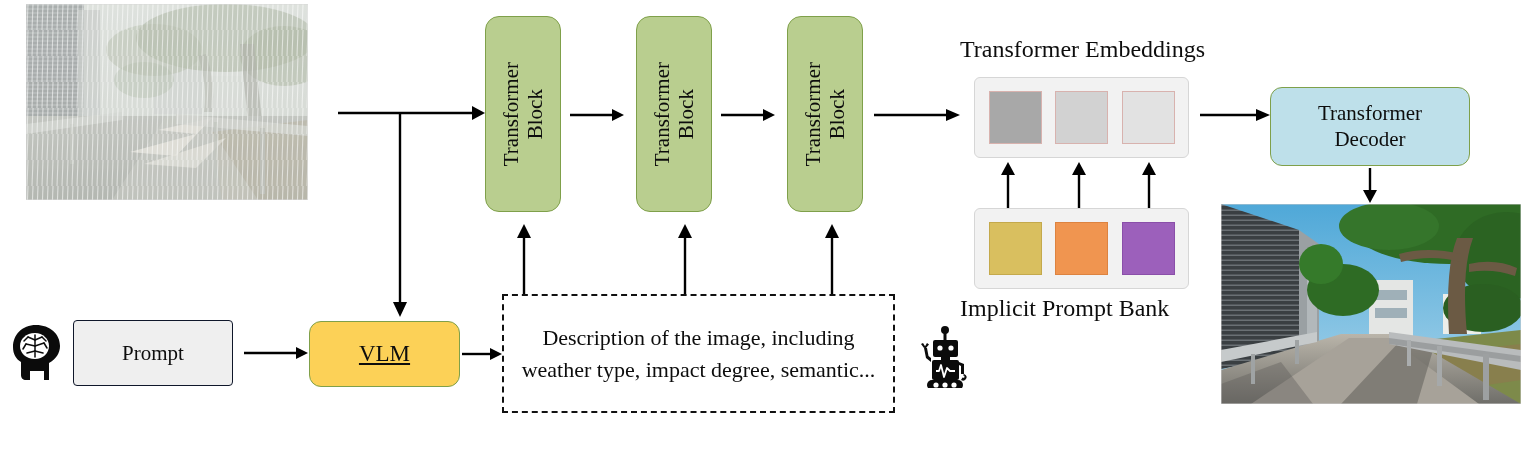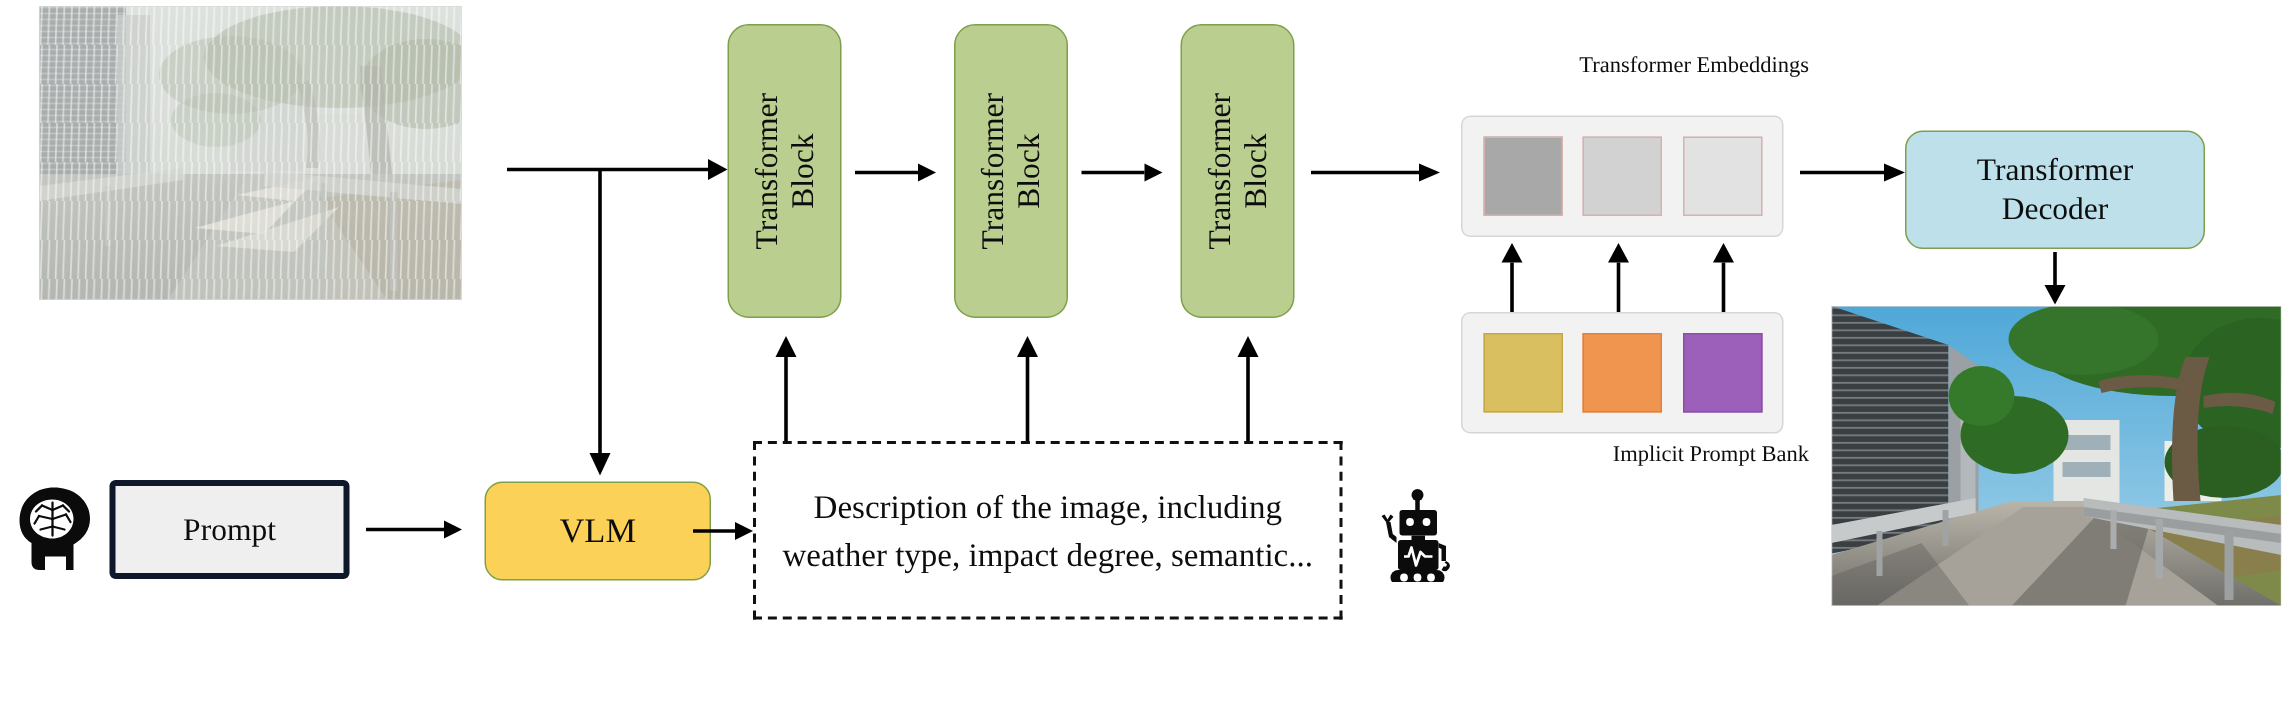--- a/index.html
+++ b/index.html
@@ -13,24 +13,24 @@
   #canvas {
     position: relative;
     width: 1521px;
     height: 472px;
     background: #ffffff;
     overflow: hidden;
   }
   .label {
     position: absolute;
     font-family: "Liberation Serif", serif;
-    font-size: 15px;
+    font-size: 24px;
     color: #0d0d0d;
     white-space: nowrap;
-    text-align: right;
+    text-align: left;
   }
 
   
   .photo {
     position: absolute;
     overflow: hidden;
   }
   .photo svg { display: block; width: 100%; height: 100%; }
 
   
@@ -62,21 +62,21 @@
     font-size: 23px;
   }
   .node-decoder {
     background: #bee0ea;
     border: 1.5px solid #7fa04a;
     font-size: 21px;
     line-height: 1.2;
   }
   .node-prompt {
     background: #efefef;
-    border: 4px solid #0f172a;
+    border: 1px solid #0f172a;
     border-radius: 4px;
     font-size: 21px;
     text-align: right;
   }
 
   
   .dashed-box {
     position: absolute;
     box-sizing: border-box;
     border: 2.2px dashed #111111;
@@ -211,21 +211,21 @@
 
   <div class="node node-prompt" style="left:73px; top:320px; width:160px; height:66px;">
     <span>Prompt</span>
   </div>
 
   <svg class="arrow-svg" style="left:244px; top:344px; width:66px; height:18px;" viewBox="0 0 66 18">
     <line x1="0" y1="9" x2="52" y2="9"></line>
     <path class="arrow-head" d="M52 3 L64 9 L52 15 Z"></path>
   </svg>
 
-  <div class="node node-vlm" style="left:323px; top:321px; width:151px; height:66px;">
+  <div class="node node-vlm" style="left:309px; top:321px; width:151px; height:66px;text-decoration:underline;">
     <span>VLM</span>
   </div>
 
   <svg class="arrow-svg" style="left:338px; top:104px; width:148px; height:216px;" viewBox="0 0 148 216">
     <line x1="0" y1="9" x2="134" y2="9"></line>
     <path class="arrow-head" d="M134 2 L147 9 L134 16 Z"></path>
     <line x1="62" y1="9" x2="62" y2="198"></line>
     <path class="arrow-head" d="M55 198 L62 213 L69 198 Z"></path>
   </svg>
 

